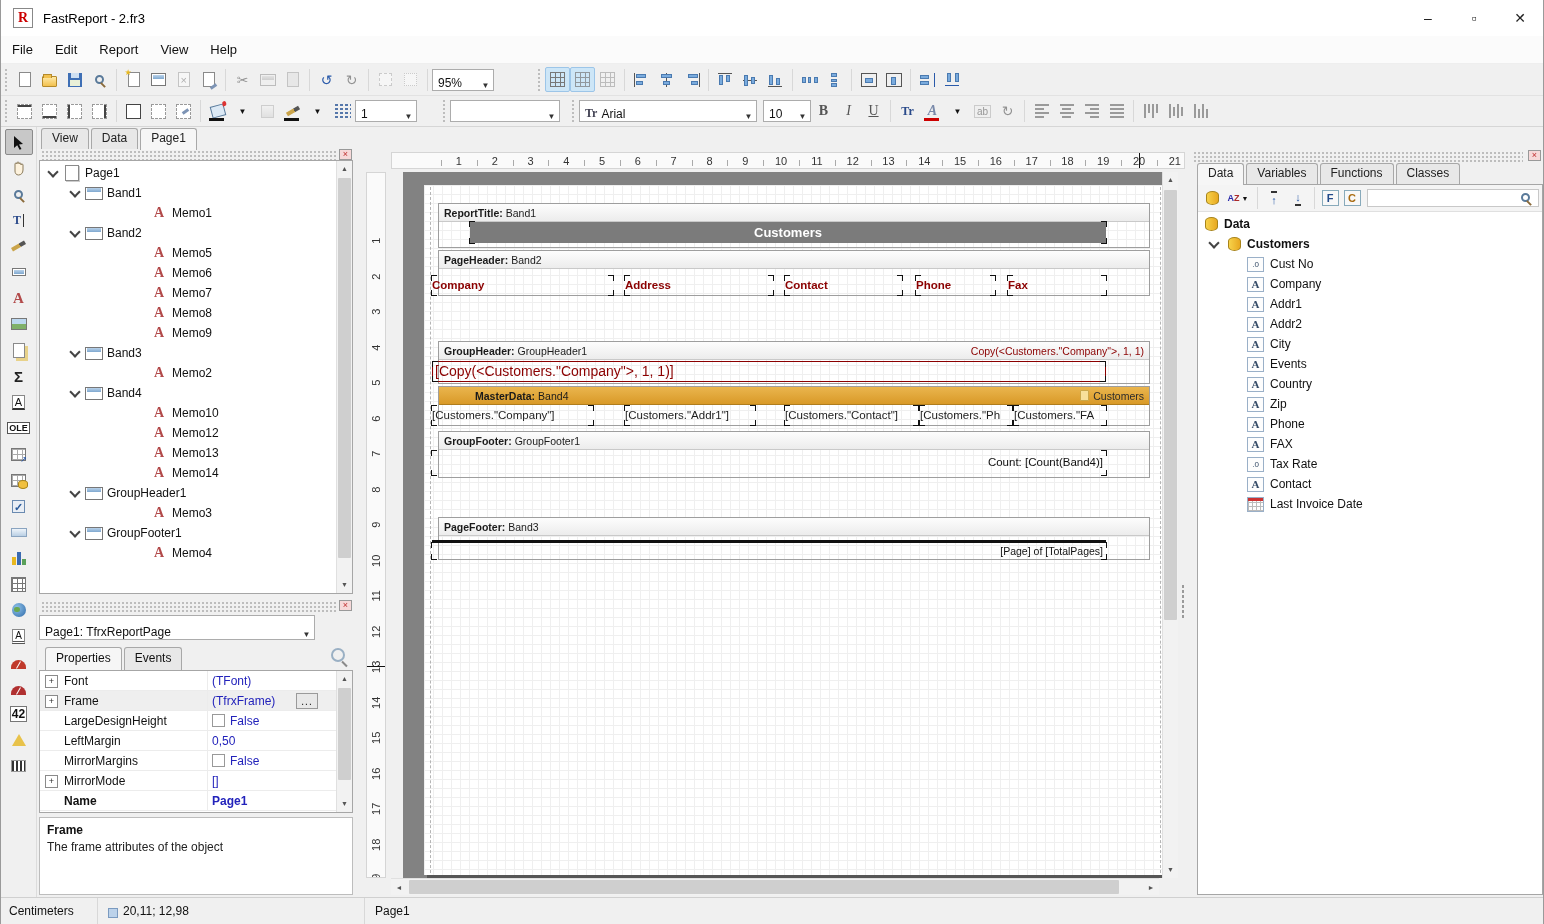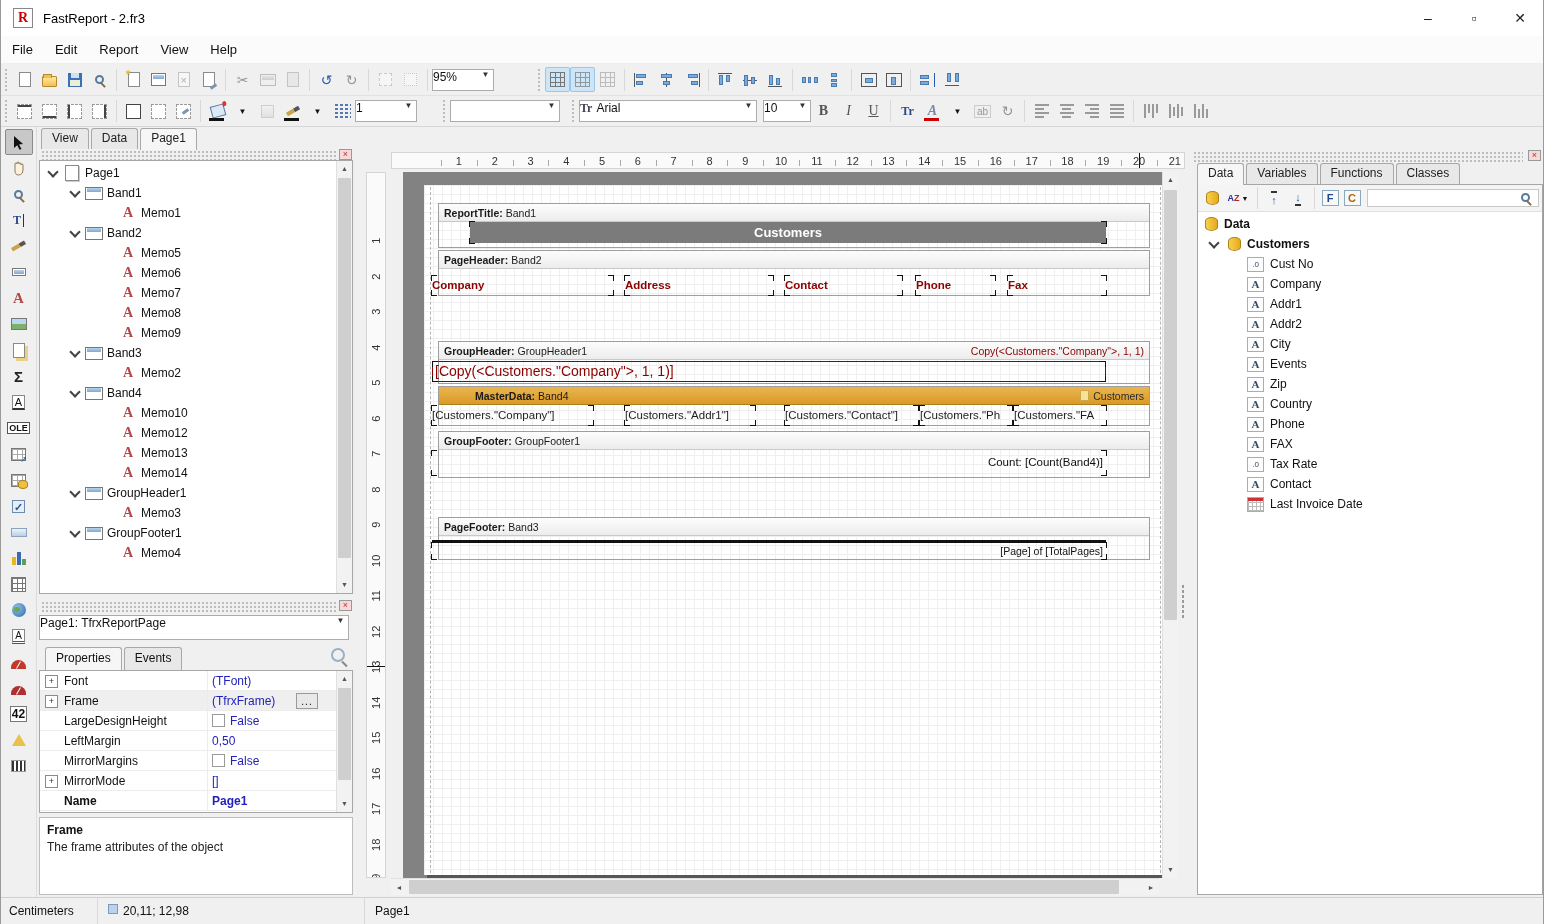--- a/index.html
+++ b/index.html
@@ -23,21 +23,21 @@
   .mitem { padding:4px 11px; font-size:13px; color:#111; }
   
   .tbrow { position:absolute; left:0; width:100%; background:#f0f0f0; display:flex; align-items:center; }
   #tb1 { top:64px; height:32px; border-bottom:1px solid #e2e2e2; }
   #tb2 { top:96px; height:31px; border-bottom:1px solid #d6d6d6; }
   .tbgrip { width:5px; height:24px; margin:0 3px; background-image:radial-gradient(#bdbdbd 1px, transparent 1.2px); background-size:4px 4px; }
   .sep { width:1px; height:22px; background:#d8d8d8; margin:0 4px; flex:none; }
   .tbtn { width:25px; height:25px; flex:none; display:flex; align-items:center; justify-content:center; border-radius:2px; position:relative; }
   .tbtn.tgl { background:#cde6f7; border:1px solid #9cc5e8; }
   .dis { opacity:.42; filter:grayscale(1); }
-  .combo { height:22px; background:#fff; border:1px solid #acacac; display:flex; align-items:flex-start; font-size:12px; position:relative; }
+  .combo { height:22px; background:#fff; border:1px solid #acacac; display:flex; align-items:flex-end; font-size:12px; padding-left:5px; position:relative; }
   .combo .arr { margin-left:auto; width:15px; text-align:center; font-size:8px; color:#333; }
   
   .pgic { width:12px; height:15px; background:#fff; border:1px solid #8a8a8a; position:relative; }
   .pgic.star::after { content:"★"; position:absolute; left:-4px; top:-5px; font-size:8px; color:#e8b820; }
   .pgic.wrench::after { content:""; position:absolute; right:-3px; bottom:-2px; width:7px; height:3px; background:#7d94b5; transform:rotate(-35deg); }
   .pgic.x::after { content:"×"; position:absolute; left:2px; top:1px; font-size:11px; color:#555; }
   .fldic { width:15px; height:11px; background:linear-gradient(#ffe9a8,#f2c14e); border:1px solid #b58a2a; border-radius:1px; position:relative; margin-top:3px; }
   .fldic::before { content:""; position:absolute; left:0; top:-3px; width:7px; height:3px; background:#f2c14e; border:1px solid #b58a2a; border-bottom:none; }
   .flpic { width:14px; height:14px; background:#3f6fb5; position:relative; }
   .flpic::before { content:""; position:absolute; left:3px; top:0; width:8px; height:5px; background:#cfe0f2; }
@@ -96,37 +96,37 @@
   .xtabic.db::after { content:""; position:absolute; right:-3px; bottom:-3px; width:8px; height:7px; background:#f0c040; border:1px solid #a8841a; border-radius:50% / 35%; }
   .xtabic.ar::after { content:"↗"; position:absolute; right:-2px; bottom:-4px; font-size:8px; color:#2255aa; }
   .sumic { font-size:15px; font-weight:bold; color:#222; }
   
   .grip { background-image:radial-gradient(#bdbdbd 1px, transparent 1.2px); background-size:4px 4px; position:absolute; height:11px; }
   .dock { position:absolute; width:13px; height:11px; background:#f6d9d9; border:1px solid #999; color:#c03030; font-size:9px; line-height:9px; text-align:center; }
   .panelbox { position:absolute; background:#fff; border:1px solid #a6a6a6; }
   
   #ltree { left:38px; top:160px; width:314px; height:434px; overflow:hidden; }
   .trow { display:flex; align-items:center; height:20px; font-size:12px; white-space:nowrap; }
-  .trow[data-depth="0"] { padding-left:6px; } .trow[data-depth="1"] { padding-left:28px; } .trow[data-depth="2"] { padding-left:62px; }
+  .trow[data-depth="0"] { padding-left:6px; } .trow[data-depth="1"] { padding-left:28px; } .trow[data-depth="2"] { padding-left:93px; }
   .chev { width:14px; height:14px; position:relative; flex:none; margin-right:3px; visibility:hidden; }
   .trow[data-chev="1"] .chev { visibility:visible; }
   .chev::after { content:""; position:absolute; left:3px; top:2px; width:6px; height:6px; border-right:2px solid #444; border-bottom:2px solid #444; transform:rotate(45deg); }
   .ticon { width:18px; height:16px; flex:none; margin-right:4px; position:relative; display:flex; align-items:center; justify-content:center; }
   .trow[data-icon2="page"] .ticon::before { content:""; width:12px; height:14px; background:#fff; border:1px solid #8a8a8a; box-shadow:1px 1px 0 #ccc; }
   .trow[data-icon2="band"] .ticon::before { content:""; width:16px; height:11px; background:#fff; border:1px solid #777; }
   .trow[data-icon2="band"] .ticon::after { content:""; position:absolute; left:2px; top:3px; width:14px; height:4px; background:linear-gradient(#b9d2ea,#7fa8cf); }
   .trow[data-icon2="memo"] .ticon::before { content:"A"; color:#b24a4a; font-weight:bold; font-family:"Liberation Serif", serif; font-size:14px; }
   
   .vsb { position:absolute; width:16px; background:#f2f2f2; border-left:1px solid #e0e0e0; }
   .sba { height:16px; text-align:center; font-size:7px; line-height:16px; color:#555; }
   .sbt { position:absolute; left:1px; right:1px; background:#cfcfcf; border-radius:1px; }
   .hsb { position:absolute; height:17px; background:#f2f2f2; border-top:1px solid #e0e0e0; }
   .hsba { position:absolute; top:0; width:16px; height:17px; text-align:center; font-size:7px; line-height:17px; color:#555; }
   
-  #objsel { position:absolute; left:38px; top:615px; width:310px; }
+  #objsel { position:absolute; left:38px; top:615px; width:276px; }
   #instabs { position:absolute; left:44px; top:647px; display:flex; height:40px; }
   .itab { padding:3px 10px 0; margin-right:2px; border:1px solid #a8a8a8; border-bottom:none; border-radius:3px 3px 0 0; background:#e8e8e8; font-size:12px; }
   .itab.act { background:#f6f6f6; }
   #lightbulb { position:absolute; left:330px; top:648px; width:14px; height:14px; border:2px solid #9ab0c4; border-radius:50%; }
   #lightbulb::after { content:""; position:absolute; right:-5px; bottom:-5px; width:7px; height:2px; background:#8a8a8a; transform:rotate(45deg); }
   #pgrid { left:38px; top:670px; width:314px; height:143px; }
   .prow { display:flex; height:20px; border-bottom:1px solid #ececec; align-items:center; position:relative; font-size:12px; }
   .prow[data-flags~="sel"] { background:#efefef; }
   .pname { width:168px; padding-left:24px; position:relative; border-right:1px solid #ececec; height:100%; display:flex; align-items:center; }
   .prow[data-flags~="expand"] .pname::before { content:"+"; position:absolute; left:5px; top:4px; width:11px; height:11px; border:1px solid #8a8a8a; background:#fff; font-size:9px; line-height:10px; text-align:center; color:#333; }
@@ -197,21 +197,21 @@
   .rrow b { font-weight:bold; }
   .ficon { width:17px; height:15px; flex:none; margin-right:6px; display:flex; align-items:center; justify-content:center; border:1px solid #9ab0c8; background:#fdfdfd; font-size:9px; color:#334a66; }
   .rrow[data-ficon="num"] .ficon::before { content:".0"; font-size:8px; letter-spacing:0; }
   .rrow[data-ficon="str"] .ficon::before { content:"A"; font-family:"Liberation Serif", serif; font-weight:bold; font-size:11px; }
   .rrow[data-ficon="date"] .ficon { background-image:linear-gradient(#c33 3px, transparent 3px), linear-gradient(#bbb 1px, transparent 1px), linear-gradient(90deg,#bbb 1px, transparent 1px); background-size:100% 100%, 4px 4px, 4px 4px; }
   
   #status { position:absolute; left:0; top:897px; width:100%; height:27px; background:#f0f0f0; border-top:1px solid #d0d0d0; display:flex; align-items:center; font-size:12px; }
   .stsep { width:1px; height:100%; background:#d8d8d8; }
   .coordic { width:10px; height:10px; background:#bcd2ea; border:1px solid #7a9ac0; margin:0 5px 0 10px; }
   #st-units { padding-left:8px; width:96px; }
-  #st-coords { width:266px; display:flex; align-items:flex-start; }
+  #st-coords { width:266px; display:flex; align-items:flex-end; }
   #st-page { padding-left:10px; }
 </style>
 </head>
 <body>
 
 <div id="app">
   <div id="topsliver"></div>
 
   <div id="titlebar">
     <div class="frlogo">R</div>
@@ -1142,26 +1142,26 @@
           <span>City</span>
         </div>
 
         <div class="rrow" data-depth="2" data-ficon="str">
           <span class="ficon"></span>
           <span>Events</span>
         </div>
 
         <div class="rrow" data-depth="2" data-ficon="str">
           <span class="ficon"></span>
+          <span>Country</span>
+        </div>
+
+        <div class="rrow" data-depth="2" data-ficon="str">
+          <span class="ficon"></span>
           <span>Zip</span>
-        </div>
-
-        <div class="rrow" data-depth="2" data-ficon="str">
-          <span class="ficon"></span>
-          <span>Country</span>
         </div>
 
         <div class="rrow" data-depth="2" data-ficon="str">
           <span class="ficon"></span>
           <span>Phone</span>
         </div>
 
         <div class="rrow" data-depth="2" data-ficon="str">
           <span class="ficon"></span>
           <span>FAX</span>

